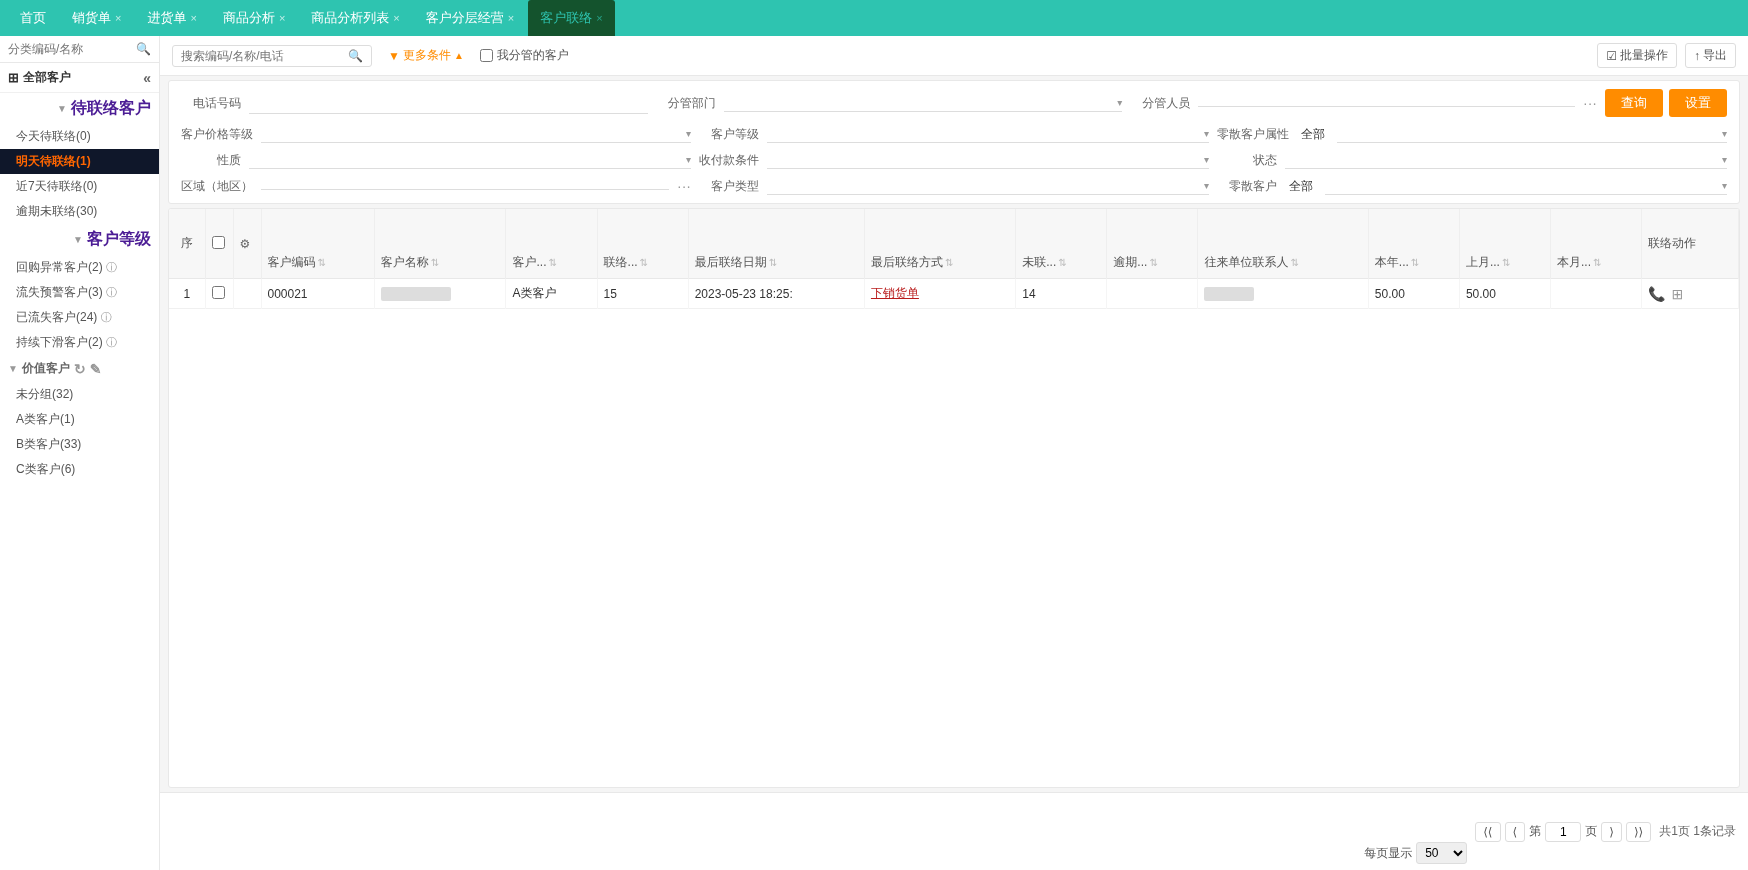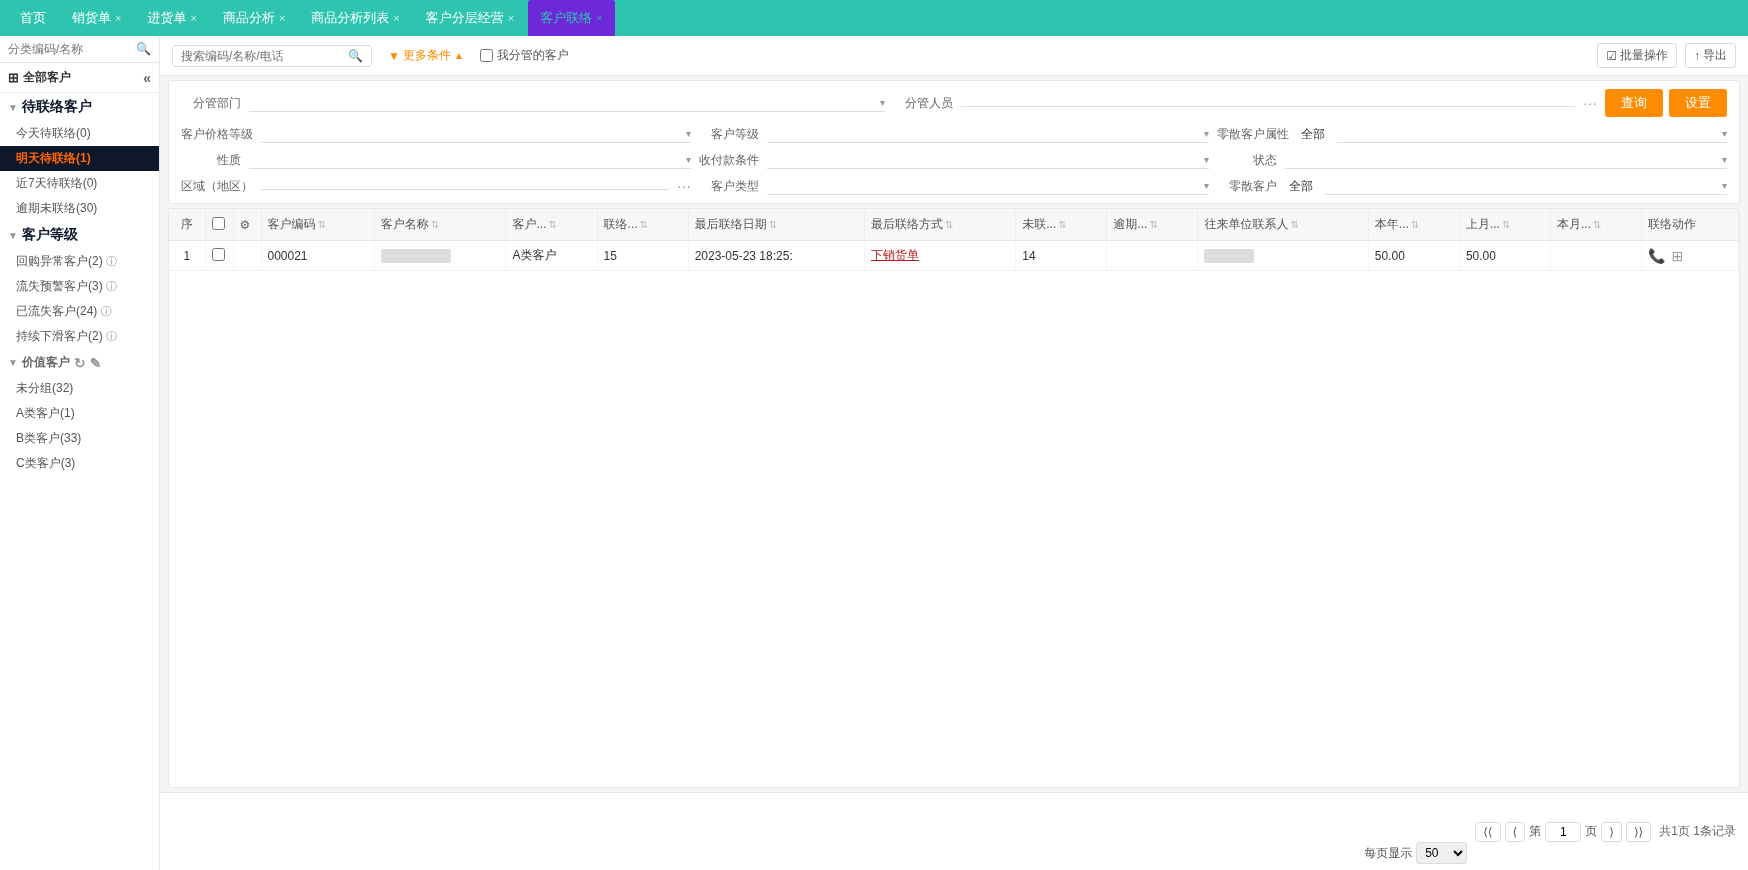--- a/index.html
+++ b/index.html
@@ -18,21 +18,21 @@
       color: #fff;
       padding: 4px 12px;
       cursor: pointer;
       font-size: 13px;
       border-radius: 3px 3px 0 0;
       display: flex;
       align-items: center;
       gap: 4px;
       height: 36px;
     }
-    .nav-item.active { background: #6d28d9; color: #2ec4b0; }
+    .nav-item.active { background: #14532d; color: #2ec4b0; }
     .nav-item .close-x { font-size: 11px; color: inherit; opacity: 0.7; }
     .nav-item.active .close-x { color: #2ec4b0; }
     
     
     .main-layout {
       display: flex;
       height: calc(100vh - 36px);
     }
     
     
@@ -66,24 +66,25 @@
       color: #333;
       font-size: 12px;
       cursor: pointer;
       border-bottom: 1px solid #f0f0f0;
     }
     .sidebar-section-header .collapse-icon { font-size: 14px; color: #666; }
     .sidebar-group-title {
       display: flex;
       align-items: center;
       padding: 5px 8px;
-      font-size: 14px;
-      color: #0f172a;
+      font-size: 16px;
+      color: #4c1d95;
       font-weight: bold;
       gap: 4px;
+      justify-content: flex-end;
     }
     .sidebar-group-title::before { content: "▼"; font-size: 10px; color: #999; }
     .sidebar-item {
       padding: 4px 8px 4px 16px;
       font-size: 12px;
       color: #555;
       cursor: pointer;
       border-radius: 0;
     }
     .sidebar-item.active { background: #0f172a; color: #ff6600; font-weight: bold; }
@@ -259,20 +260,21 @@
       color: #555;
       font-weight: normal;
       border-right: 1px solid #eee;
       user-select: none;
       cursor: pointer;
     }
     table thead th .col-header {
       display: flex;
       align-items: center;
       gap: 2px;
+      margin-top: 38px;
     }
     table tbody tr {
       border-bottom: 1px solid #f0f0f0;
     }
     table tbody td {
       padding: 6px 6px;
       white-space: nowrap;
       color: #333;
       border-right: 1px solid #f5f5f5;
     }
@@ -439,21 +441,21 @@
     <div class="sidebar-item">
       <span>未分组(32)</span>
     </div>
     <div class="sidebar-item">
       <span>A类客户(1)</span>
     </div>
     <div class="sidebar-item">
       <span>B类客户(33)</span>
     </div>
     <div class="sidebar-item">
-      <span>C类客户(3)</span>
+      <span>C类客户(6)</span>
     </div>
   </div>
 
   <div class="content-area">
 
     <div class="toolbar">
       <div class="search-input-wrap">
         <input type="text" placeholder="搜索编码/名称/电话" style="">
         <span style="color:#ff8c00;cursor:pointer;">🔍</span>
       </div>
@@ -474,20 +476,24 @@
         <button class="toolbar-right-btn">
           <span>↑</span>
           <span>导出</span>
         </button>
       </div>
     </div>
 
     <div class="filter-panel">
 
       <div class="filter-row">
+        <div class="filter-item">
+          <span class="filter-label">电话号码</span>
+          <input class="filter-input" type="text" style="">
+        </div>
         <div class="filter-item">
           <span class="filter-label">分管部门</span>
           <div class="filter-select">
             <span></span>
             <span class="arrow">▾</span>
           </div>
         </div>
         <div class="filter-item">
           <span class="filter-label">分管人员</span>
           <div style="flex:1;border-bottom:1px solid #ddd;padding:3px 0;"></div>

